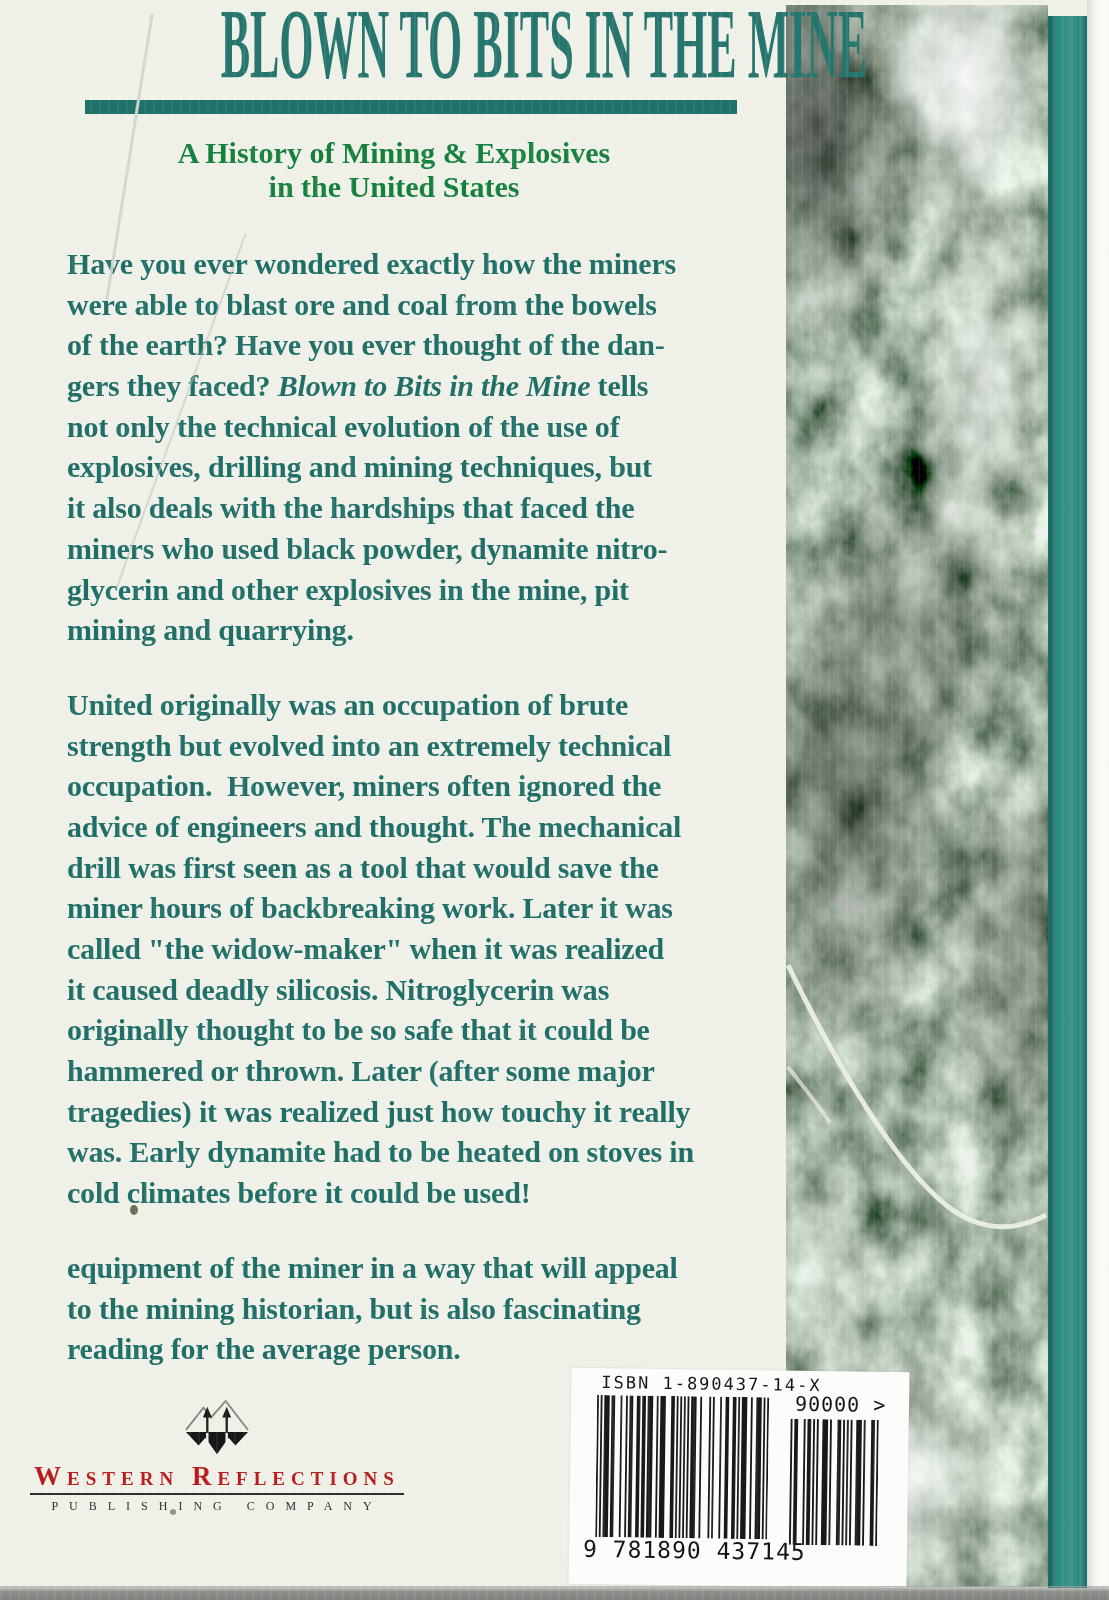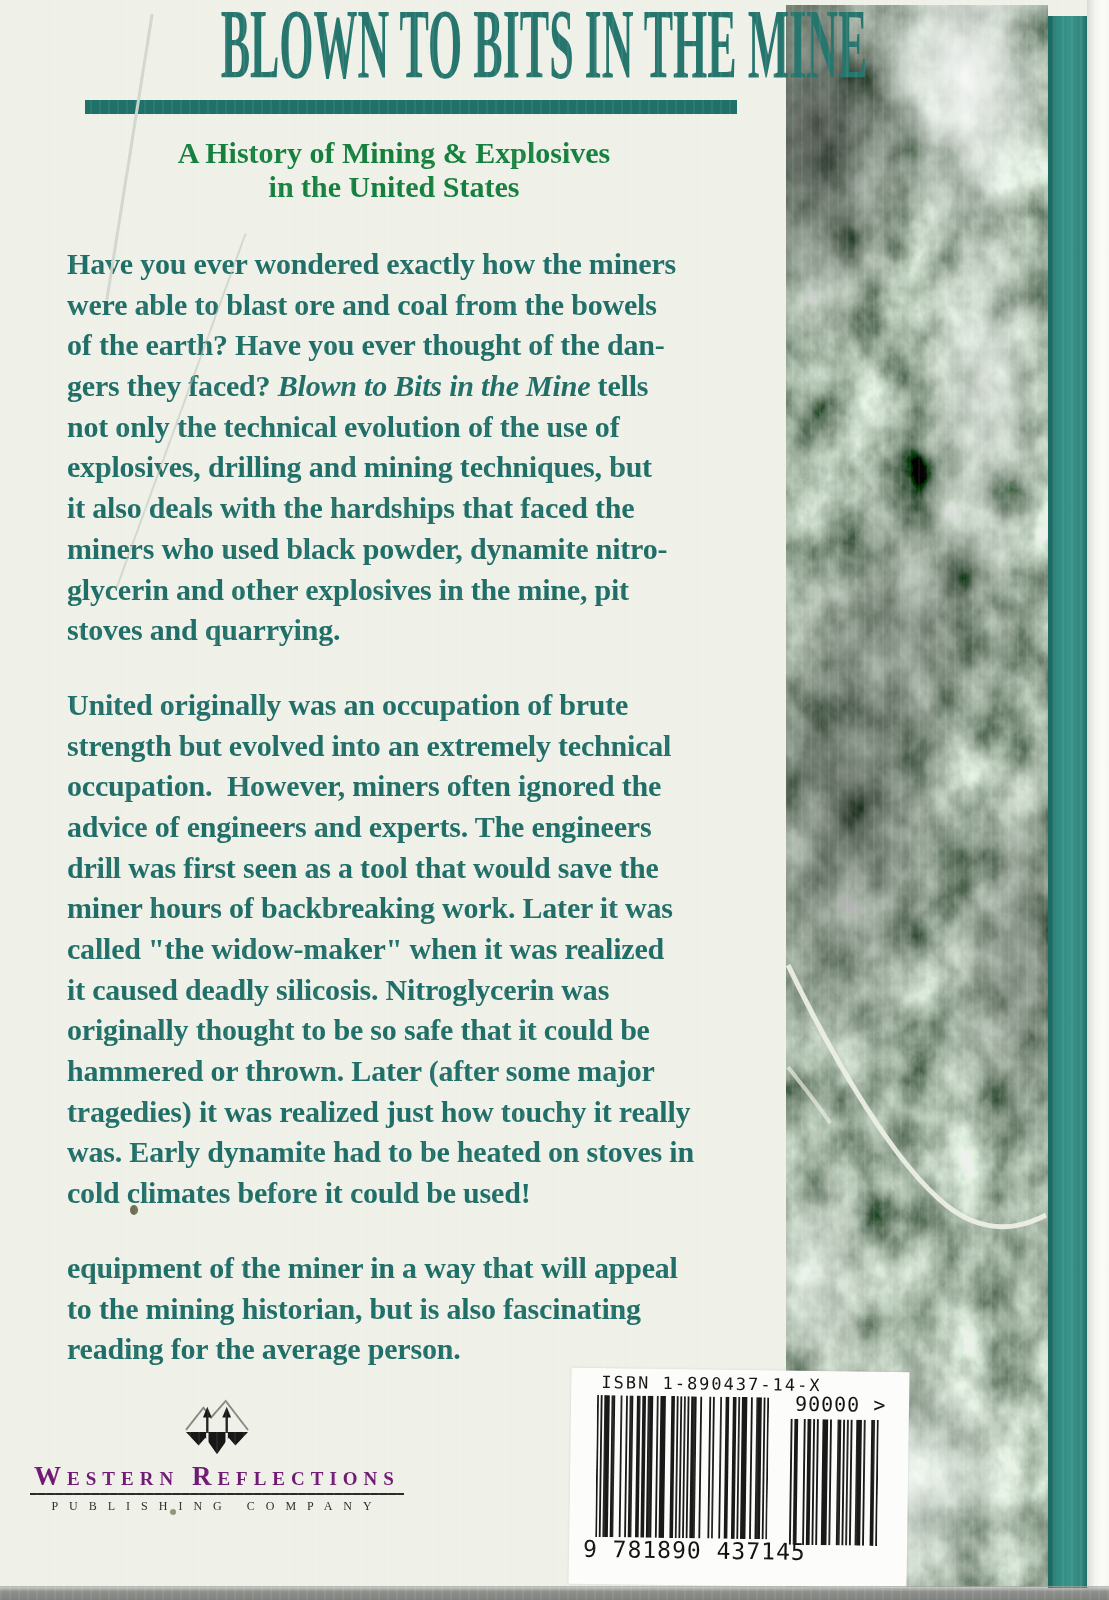--- a/index.html
+++ b/index.html
@@ -29,21 +29,21 @@
   
   .body-text{position:absolute;left:63px;top:244px;width:730px;
     font:bold 30px/40.7px "Liberation Serif",serif;color:#1f6e67;letter-spacing:-0.2px;}
   .para{margin:0 0 34px 4px;}
   .line{white-space:nowrap;height:40.7px;}
   .it{font-style:italic;}
   
   .publisher{position:absolute;left:18px;top:1398px;width:398px;text-align:center;color:#1c1c1c;}
   .logo{display:block;margin:0 auto 2px auto;width:86px;height:62px;}
   .pub-name{font-family:"Liberation Serif",serif;font-variant:small-caps;font-weight:bold;
-    font-size:27px;line-height:28px;letter-spacing:6px;color:#701a75;white-space:nowrap;}
+    font-size:27px;line-height:28px;letter-spacing:6px;color:#b91c1c;white-space:nowrap;}
   .pub-rule{height:2px;background:#2b2b2b;margin:3px 12px 4px 12px;}
   .pub-co{font-family:Liberation Serif, serif;font-size:12px;letter-spacing:11px;
     color:#2e2e2e;white-space:nowrap;}
   
   .label{position:absolute;left:570px;top:1370px;width:338px;height:216px;background:#fcfcfa;
     transform:rotate(0.8deg);box-shadow:0 0 3px rgba(0,0,0,.12);}
   .isbn{position:absolute;left:30px;top:4px;font:17px/20px "DejaVu Sans Mono",monospace;
     letter-spacing:2px;color:#141414;white-space:nowrap;}
   .ean-main{position:absolute;left:26px;top:27px;width:172px;height:142px;}
   .ean-digits{position:absolute;left:14px;top:168px;font:23px/26px "DejaVu Sans Mono",monospace;
@@ -115,27 +115,27 @@
       <div class="para">
         <div class="line"><span>Have you ever wondered exactly how the miners</span></div>
         <div class="line"><span>were able to blast ore and coal from the bowels</span></div>
         <div class="line"><span>of the earth? Have you ever thought of the dan-</span></div>
         <div class="line"><span>gers they faced? </span><span class="it">Blown to Bits in the Mine</span><span> tells</span></div>
         <div class="line"><span>not only the technical evolution of the use of</span></div>
         <div class="line"><span>explosives, drilling and mining techniques, but</span></div>
         <div class="line"><span>it also deals with the hardships that faced the</span></div>
         <div class="line"><span>miners who used black powder, dynamite nitro-</span></div>
         <div class="line"><span>glycerin and other explosives in the mine, pit</span></div>
-        <div class="line"><span>stoves and quarrying.</span></div>
+        <div class="line"><span>mining and quarrying.</span></div>
       </div>
       <div class="para">
         <div class="line"><span>United originally was an occupation of brute</span></div>
         <div class="line"><span>strength but evolved into an extremely technical</span></div>
         <div class="line"><span>occupation.&nbsp; However, miners often ignored the</span></div>
-        <div class="line"><span>advice of engineers and experts. The engineers</span></div>
+        <div class="line"><span>advice of engineers and thought. The mechanical</span></div>
         <div class="line"><span>drill was first seen as a tool that would save the</span></div>
         <div class="line"><span>miner hours of backbreaking work. Later it was</span></div>
         <div class="line"><span>called "the widow-maker" when it was realized</span></div>
         <div class="line"><span>it caused deadly silicosis. Nitroglycerin was</span></div>
         <div class="line"><span>originally thought to be so safe that it could be</span></div>
         <div class="line"><span>hammered or thrown. Later (after some major</span></div>
         <div class="line"><span>tragedies) it was realized just how touchy it really</span></div>
         <div class="line"><span>was. Early dynamite had to be heated on stoves in</span></div>
         <div class="line"><span>cold climates before it could be used!</span></div>
       </div>

